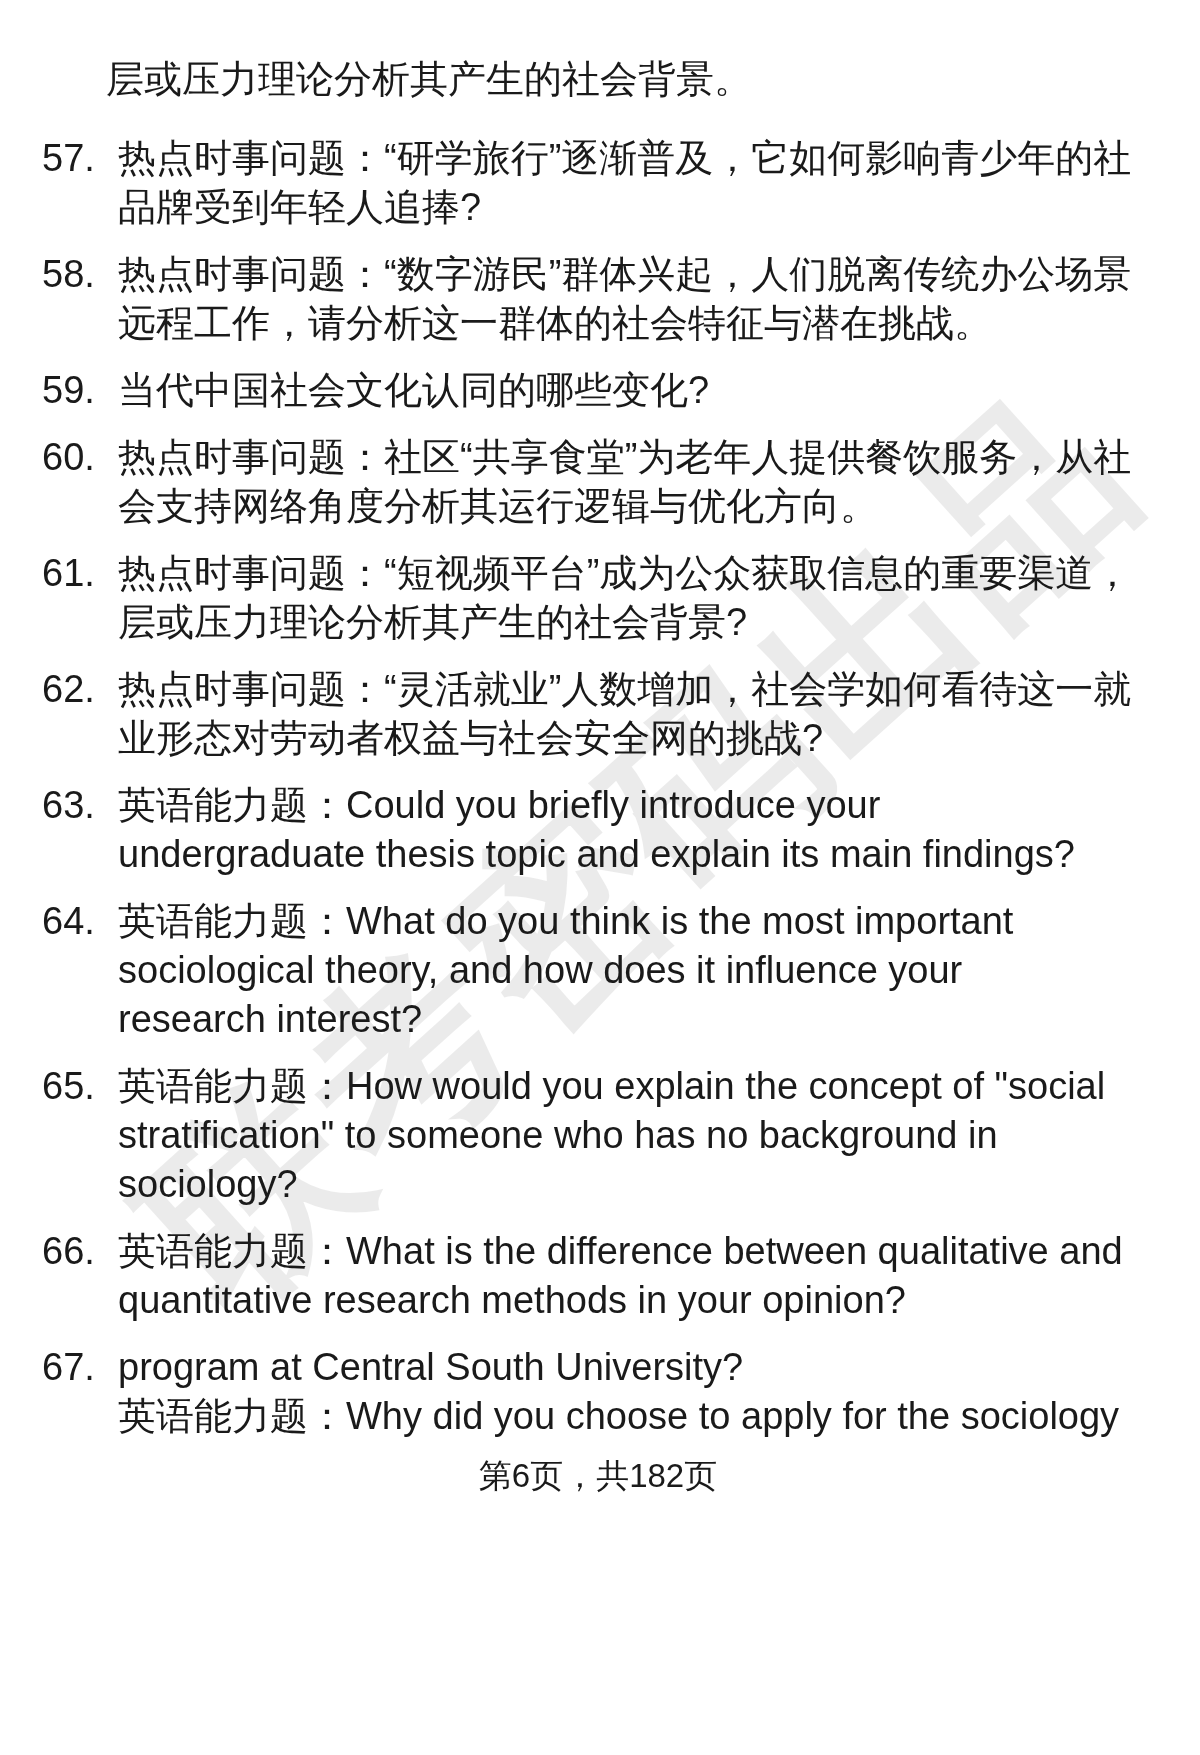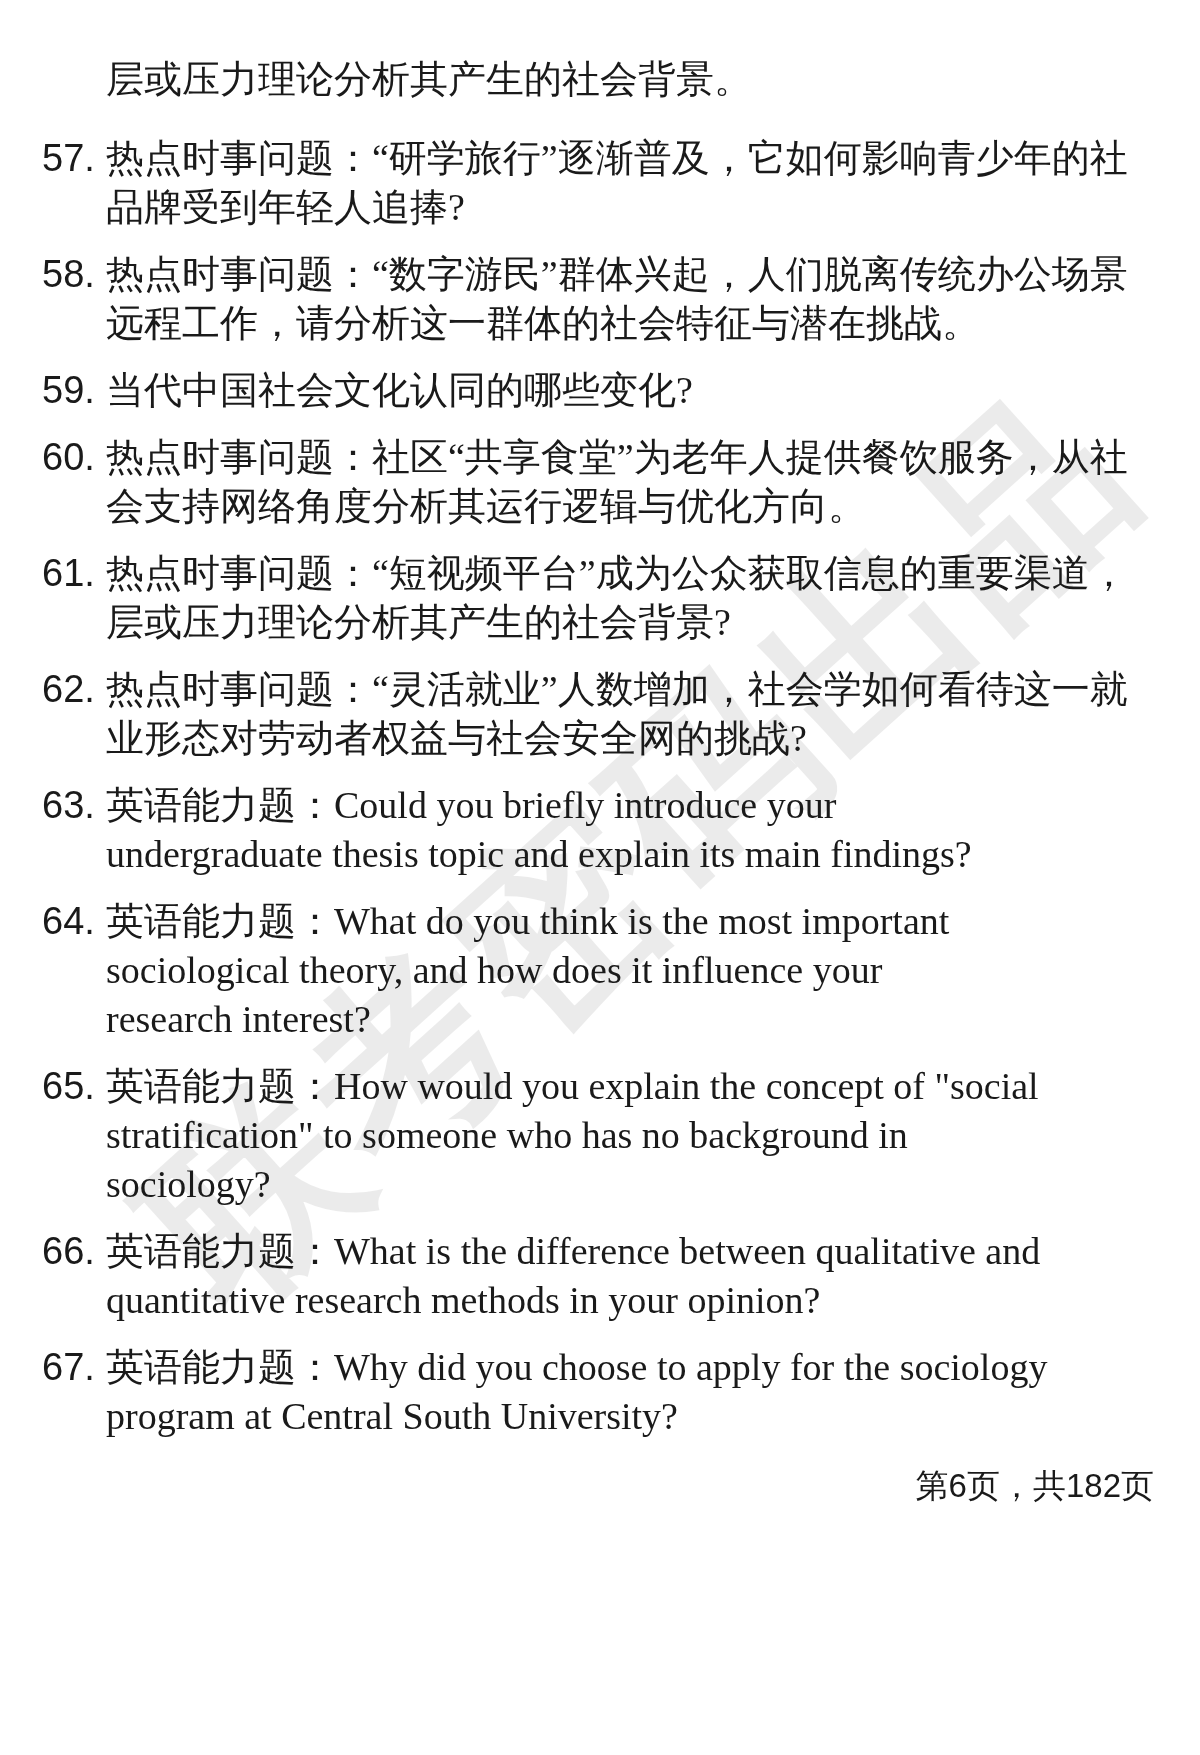--- a/index.html
+++ b/index.html
@@ -31,37 +31,38 @@
     z-index:1;
   }
   .cont-line{
     margin-left:64px;
     font-size:38px;
     line-height:49px;
   }
   .item{
     display:flex;
     margin-top:18px;
+    gap:12px;
   }
   .item:first-of-type{margin-top:30px;}
   .item .num{
     flex:0 0 64px;
     width:64px;
     font-size:38px;
     line-height:49px;
   }
   .item .txt{
     flex:1;
     font-size:38px;
     line-height:49px;
   }
-  .txt .line{white-space:nowrap;font-family:Liberation Serif, serif;}
+  .txt .line{white-space:nowrap;}
   .page-footer{
-    margin-top:24px;
-    text-align:right;
+    margin-top:14px;
+    text-align:center;
     font-size:33px;
     line-height:42px;
   }
 </style>
 </head>
 <body>
 
 <div class="page">
 
   <div class="watermark" style="color: rgba(0, 0, 0, 0.08);">联考密码出品</div>
@@ -138,22 +139,22 @@
         <div class="item">
           <div class="num">66.</div>
           <div class="txt">
             <div class="line">英语能力题：What is the difference between qualitative and</div>
             <div class="line">quantitative research methods in your opinion?</div>
           </div>
         </div>
         <div class="item">
           <div class="num">67.</div>
           <div class="txt">
+            <div class="line">program at Central South University?</div>
             <div class="line">英语能力题：Why did you choose to apply for the sociology</div>
-            <div class="line">program at Central South University?</div>
           </div>
         </div>
       </div>
 
     <div class="page-footer">第6页，共182页</div>
   </div>
 
 </div>
 
 </body></html>

